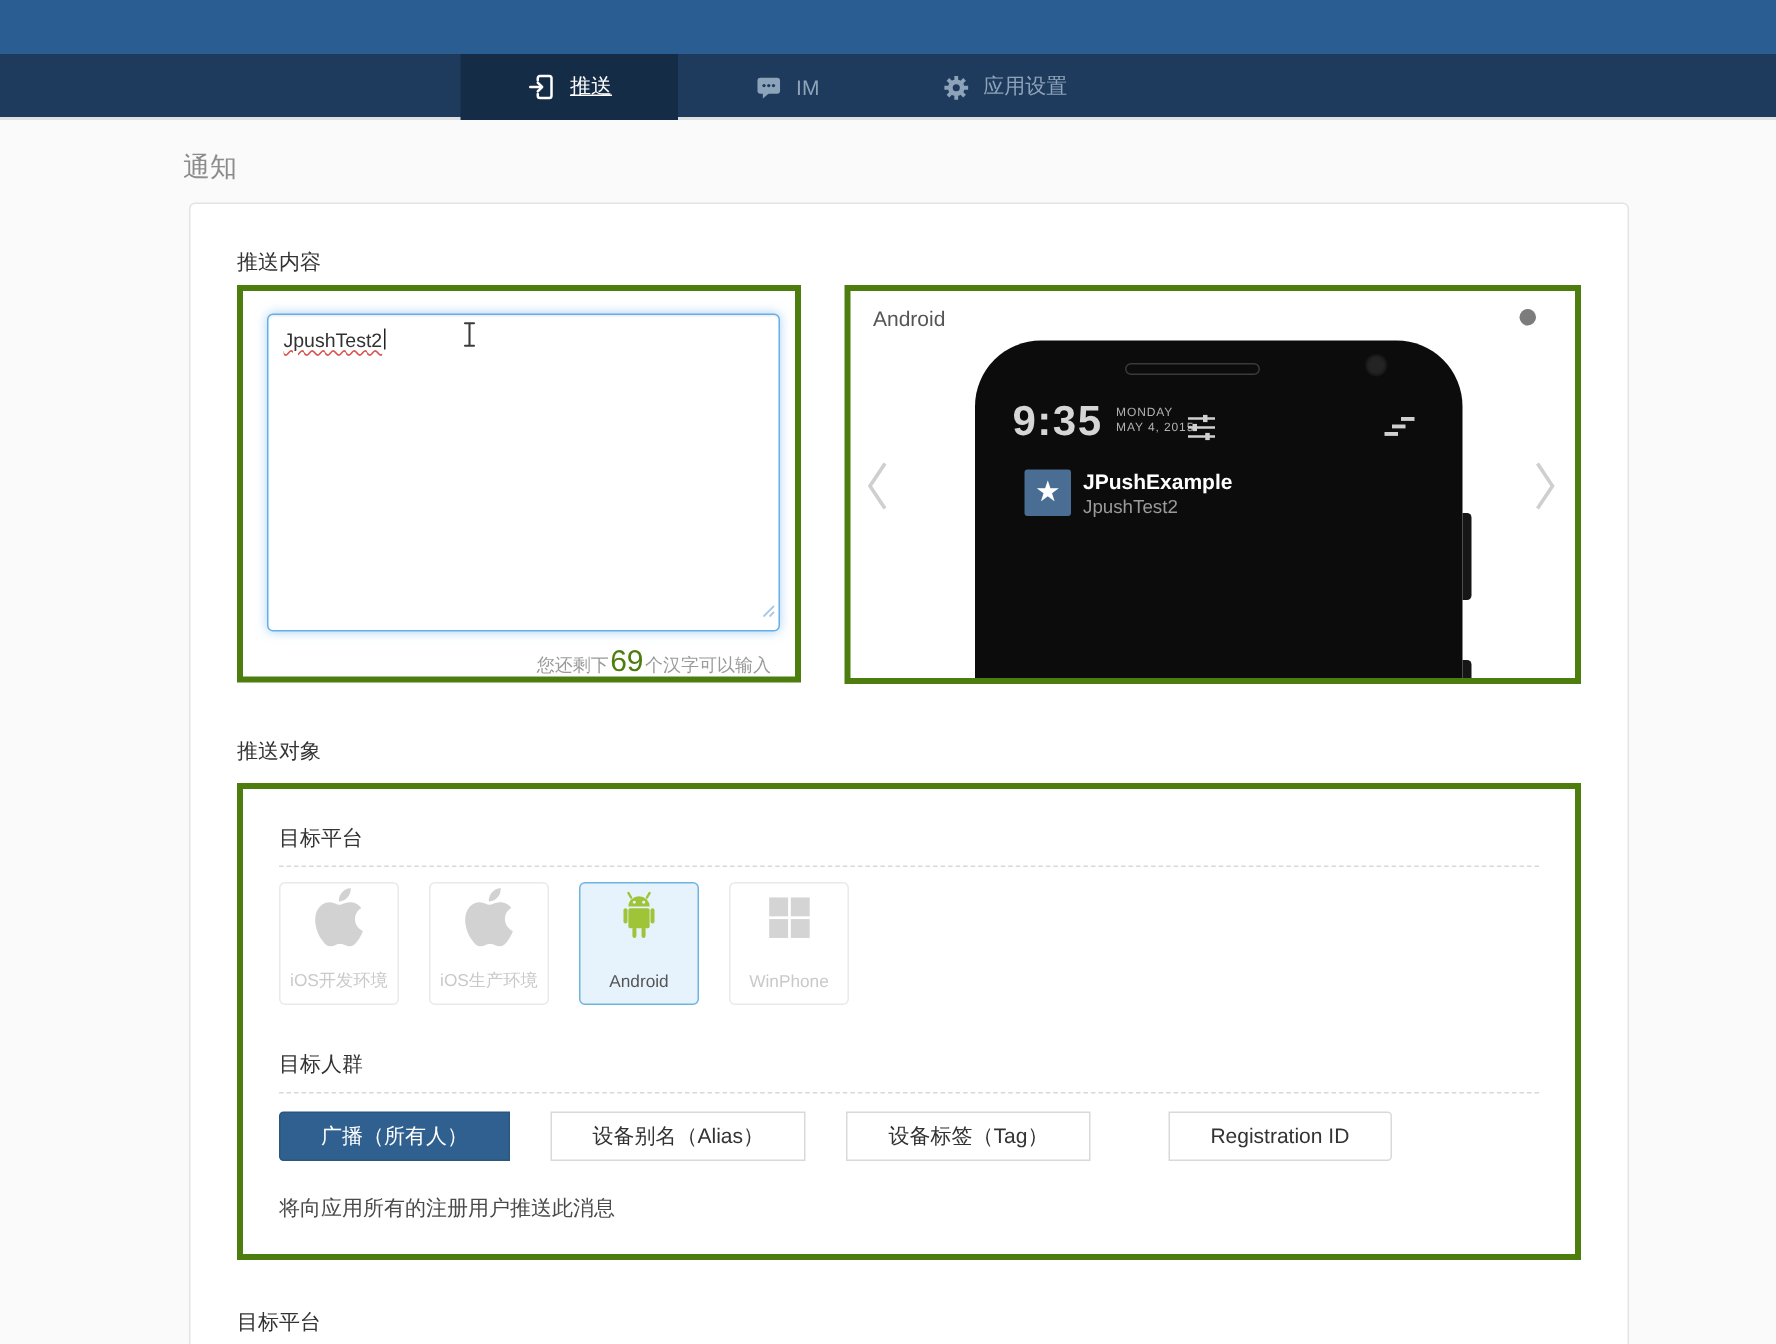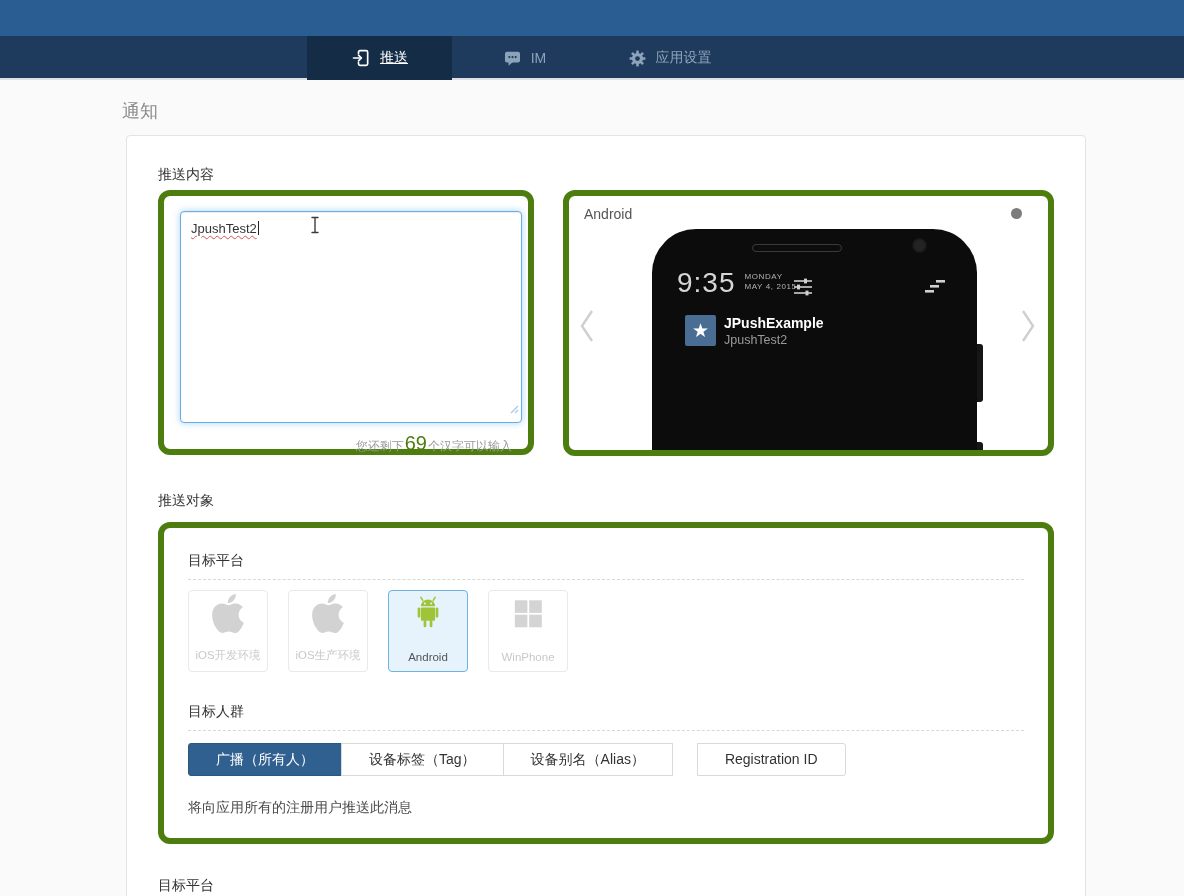--- a/index.html
+++ b/index.html
@@ -15,21 +15,21 @@
   .nav-tab.active { background:#152c47; color:#ffffff;text-decoration:underline; }
   .nav-tab svg { display:block; }
 
   
   .page-title { margin:19px 0 0 122px; font-size:18px; color:#8c8c8c; }
   .outer-card { margin:12px 0 0 126px; width:960px; background:#fff;
                 border:1px solid #e3e3e3; border-radius:4px; padding:30px 31px 80px; }
   .section-label { font-size:14px; color:#333; }
 
   .row { display:flex; gap:29px; margin-top:6px; }
-  .card { background:#fff; border:6px solid #4d7c0f; border-radius:12px; }
+  .card { background:#fff; border:4px solid #4d7c0f; border-radius:0; }
 
   
   .content-card { width:376px; height:265px; padding:15px 16px; position:relative; }
   .fake-textarea { width:342px; height:212px; border:1px solid #66afe9; border-radius:4px;
                    padding:8px 10px; font-size:13px; color:#333; line-height:1.45;
                    box-shadow:inset 0 1px 1px rgba(0,0,0,.075), 0 0 7px rgba(102,175,233,.55);
                    background:#fff; position:relative; cursor:text; overflow:hidden; }
   .squiggly { text-decoration:underline wavy #d9534f 1px; text-underline-offset:2px; }
   .caret { display:inline-block; width:1px; height:14px; background:#222; vertical-align:-2px; margin-left:1px; }
   .resize-handle { position:absolute; right:2px; bottom:2px; cursor:nwse-resize; }
@@ -49,21 +49,21 @@
            background:#0c0c0c; border-radius:44px 44px 0 0; }
   .phone .speaker { position:absolute; left:100px; top:15px; width:90px; height:8px;
                     border:1px solid #3a3a3a; border-radius:5px; }
   .phone .camera { position:absolute; right:50px; top:9px; width:15px; height:15px;
                    border-radius:50%; background:#242424; box-shadow:inset 0 0 3px #000; }
   .phone .btn-side { position:absolute; right:-6px; width:6px; background:#161616; border-radius:0 3px 3px 0; }
   .phone .btn-side.b1 { top:115px; height:58px; }
   .phone .btn-side.b2 { top:213px; height:60px; }
 
   .ph-time-row { position:absolute; left:25px; top:40px; display:flex; align-items:flex-start; }
-  .ph-time { font-size:28px; color:#d6d6d6; font-weight:400; letter-spacing:1px; line-height:1; }
+  .ph-time { font-size:28px; color:#d6d6d6; font-weight:700; letter-spacing:1px; line-height:1; }
   .ph-date { margin:3px 0 0 9px; font-size:8px; color:#b2b2b2; letter-spacing:.6px; line-height:1.25; }
   .ph-sliders { position:absolute; left:140px; top:47px; }
   .ph-bars { position:absolute; left:272px; top:50px; }
 
   .ph-notif { position:absolute; left:33px; top:86px; display:flex; }
   .ph-notif-icon { width:31px; height:31px; background:#4a6d94; border-radius:2px;
                    display:flex; align-items:center; justify-content:center;
                    color:#fff; font-size:19px; line-height:1; }
   .ph-notif-text { margin-left:8px; }
   .ph-notif-title { font-size:14px; font-weight:bold; color:#fff; line-height:1.15; }
@@ -75,21 +75,21 @@
   .dashed { border-bottom:1px dashed #d8d8d8; margin-top:9px; }
 
   .tiles { display:flex; gap:20px; margin-top:10px; }
   .tile { width:80px; height:82px; border:1px solid #e9e9e9; border-radius:4px; background:#fff;
           position:relative; cursor:pointer; display:flex; justify-content:center; padding-top:3px; }
   .tile.selected { background:#e7f3fc; border-color:#6fb3e0; }
   .tile-label { position:absolute; bottom:8px; left:0; right:0; text-align:center;
                 font-size:11.5px; color:#c9c9c9; white-space:nowrap; }
   .tile.selected .tile-label { color:#555; }
 
-  .aud-tabs { display:flex; margin-top:12px; }
+  .aud-tabs { display:flex; margin-top:12px;gap:28px; }
   .aud-tab { height:33px; line-height:31px; padding:0 27px; border:1px solid #d9d9d9;
              background:#fff; font-size:14px; color:#333; cursor:pointer; margin-left:-1px; }
   .aud-tab:first-child { margin-left:0; border-radius:3px 0 0 3px; }
   .aud-tab:last-child { border-radius:0 3px 3px 0;margin-left:24px; }
   .aud-tab.active { background:#30608f; border-color:#2a5780; color:#fff; }
   .aud-desc { margin-top:23px; font-size:14px; color:#4a4a4a; }
 
   
   .time-label { margin-top:33px; }
 </style>
@@ -289,22 +289,22 @@
         </span>
         <div class="tile-label">WinPhone</div>
       </div>
     </div>
 
     <div class="section-label" style="margin-top:31px;">目标人群</div>
     <div class="dashed"></div>
 
     <div class="aud-tabs">
       <div class="aud-tab active">广播（所有人）</div>
+      <div class="aud-tab">设备别名（Alias）</div>
       <div class="aud-tab">设备标签（Tag）</div>
-      <div class="aud-tab">设备别名（Alias）</div>
       <div class="aud-tab">Registration ID</div>
     </div>
 
     <div class="aud-desc">将向应用所有的注册用户推送此消息</div>
   </div>
 
   <div class="section-label time-label">目标平台</div>
 
 </div>
 

